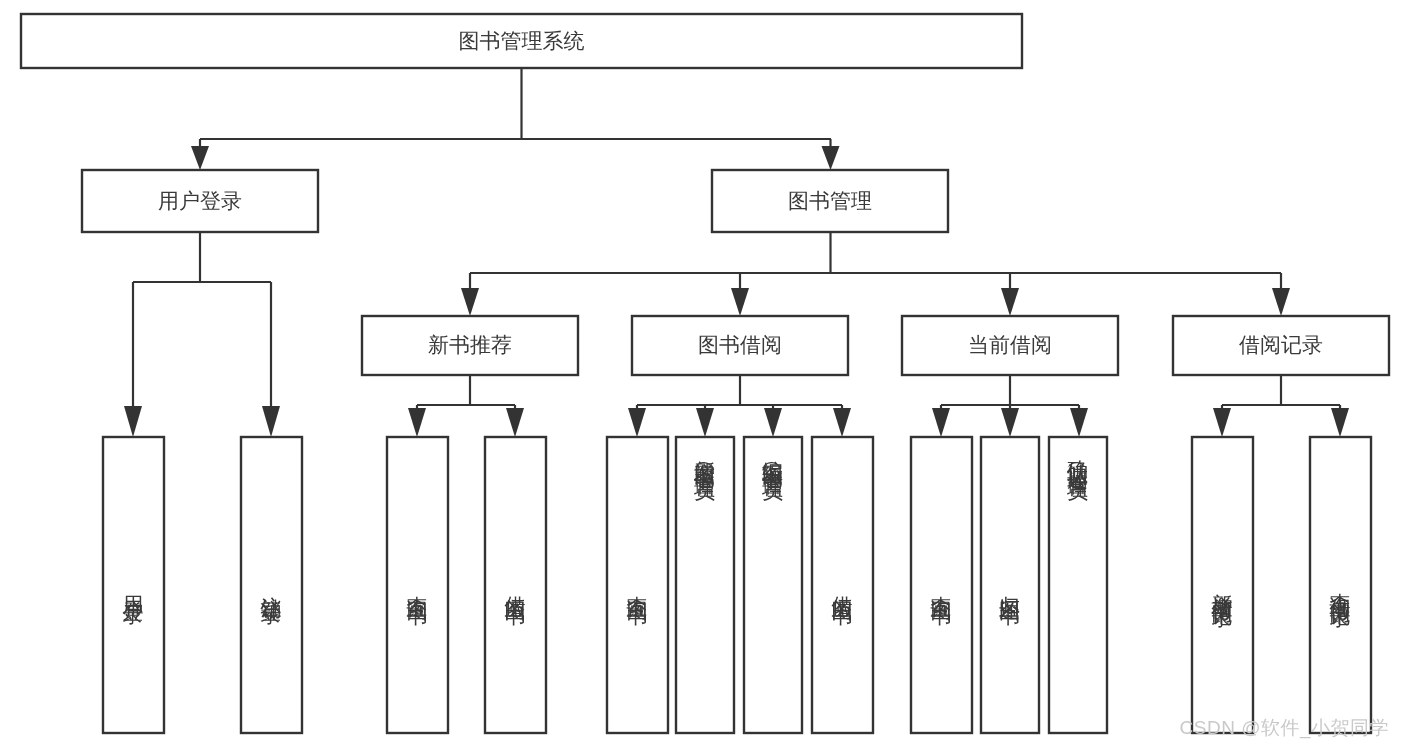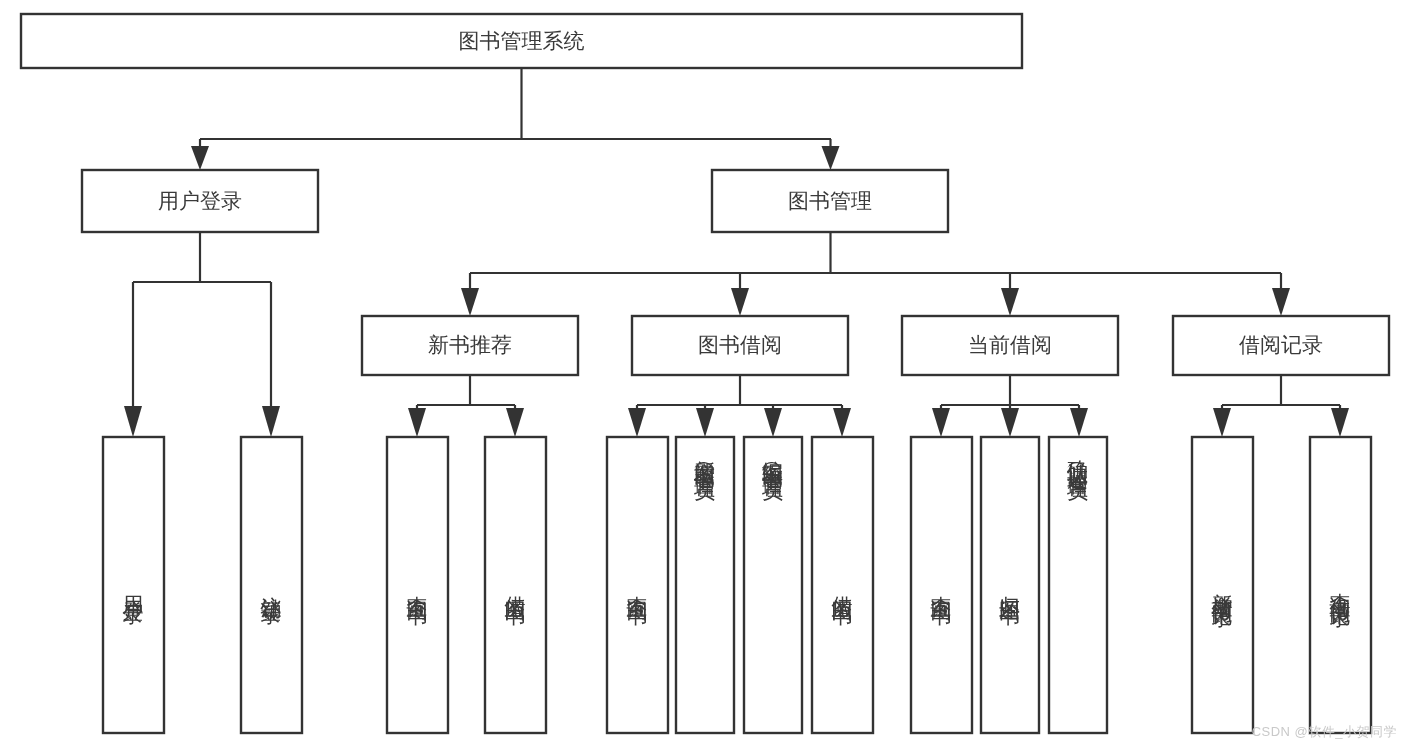--- a/index.html
+++ b/index.html
@@ -58,24 +58,24 @@
     line-height: 1;
     letter-spacing: 3px;
     color: #3a3a3a;
     text-align: center;
     white-space: nowrap;
     pointer-events: none;
     user-select: none;
   }
   .watermark {
     position: absolute;
-    right: 8px;
+    right: 16px;
     bottom: 6px;
     font-family: "Liberation Sans", "DejaVu Sans", sans-serif;
-    font-size: 13px;
+    font-size: 19px;
     color: #c9c9c9;
     letter-spacing: 0.5px;
     white-space: nowrap;
     user-select: none;
   }
 </style>
 </head>
 <body>
 
 <div id="diagram-root">

